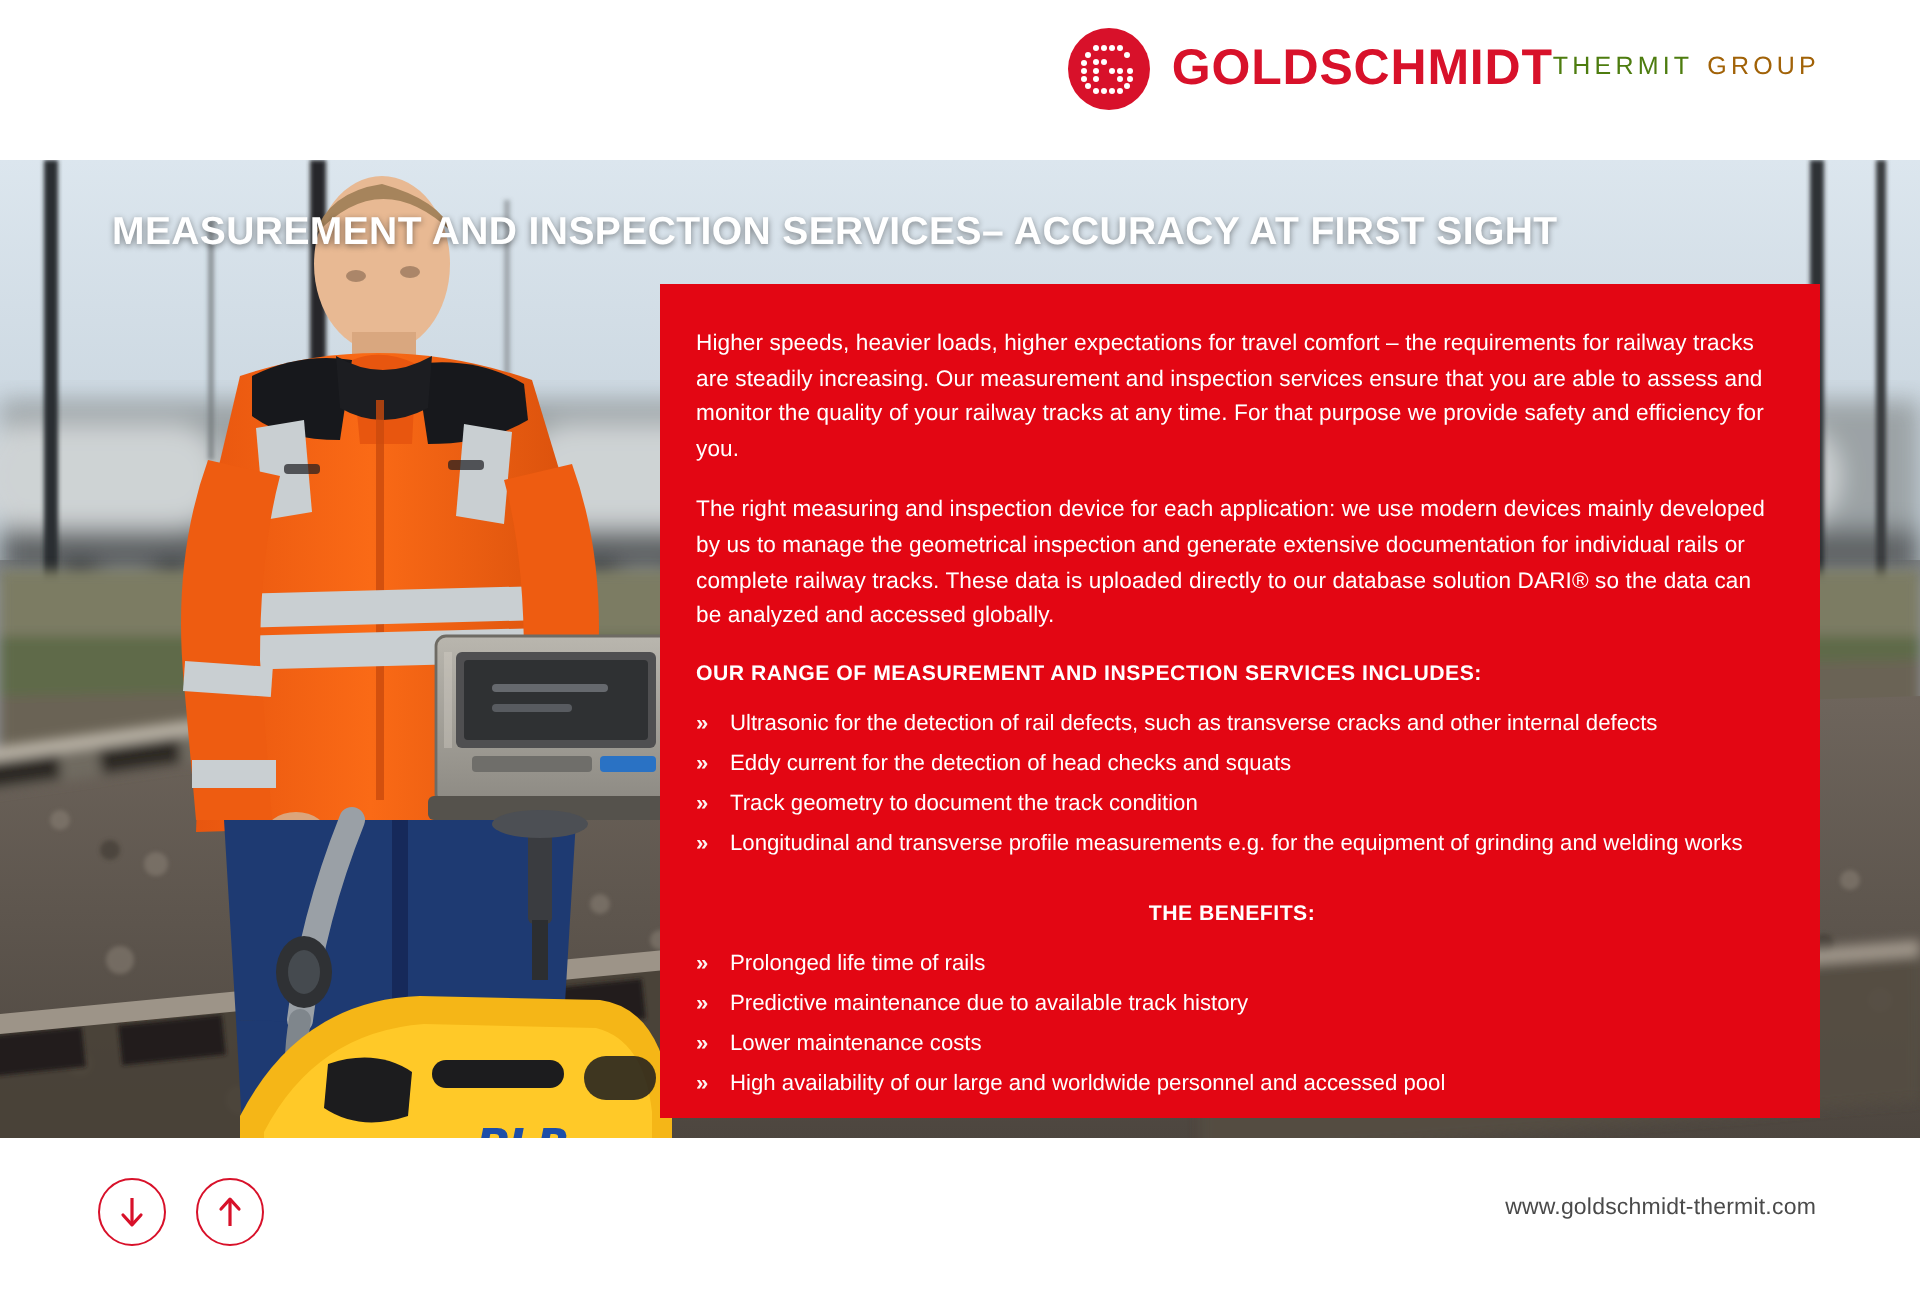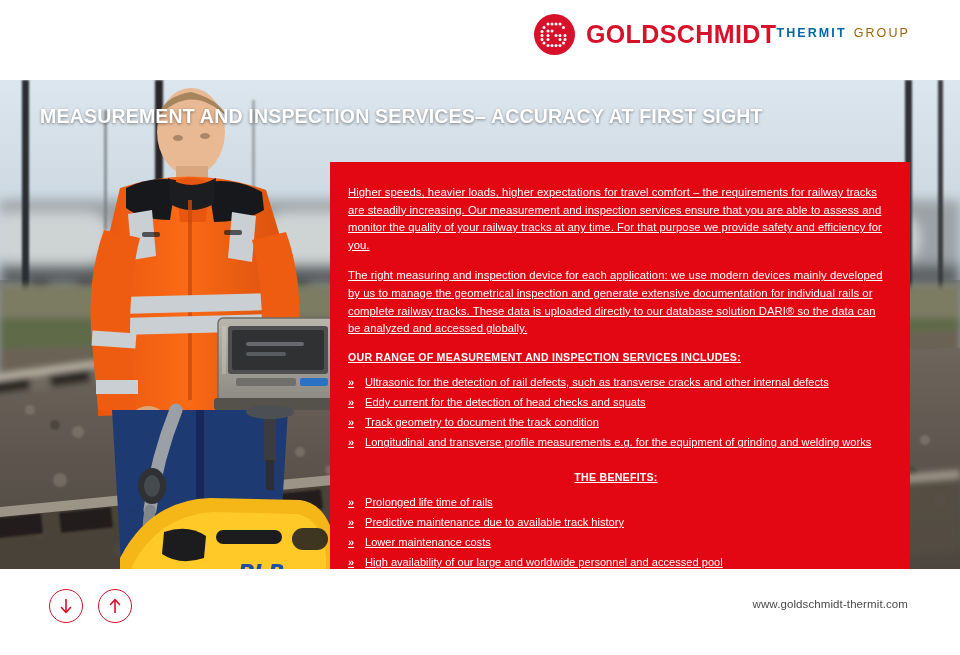--- a/index.html
+++ b/index.html
@@ -29,42 +29,42 @@
   }
   .logo-words { display:flex; line-height:1; }
   .logo-name {
     font-size:25px; font-weight:bold; color:#d8112a;
     letter-spacing:0.4px;
   }
   .logo-sub {
     margin-top:5px; font-size:12.5px; letter-spacing:2.1px;
     display:flex; gap:7px;
   }
-  .logo-sub .s1 { color:#0369a1; font-weight:bold; }
+  .logo-sub .s1 { color:#4d7c0f; font-weight:normal; }
   .logo-sub .s2 { color:#a16207; font-weight:normal; }
 
   
   .hero {
     position:absolute; left:0; top:80px; width:960px; height:489px;
     overflow:hidden; background:#8d9196; z-index:5;
   }
   .hero svg { display:block; width:960px; height:489px; }
 
   .hero-title {
-    position:absolute; left:40px; top:105px; z-index:20;
+    position:absolute; left:56px; top:105px; z-index:20;
     font-size:19.5px; font-weight:bold; color:#ffffff;
     letter-spacing:0.2px; white-space:nowrap;
     text-shadow:0 1px 3px rgba(0,0,0,.45);
   }
 
   
   .panel {
-    position:absolute; left:330px; top:162px; width:580px; height:417px;
+    position:absolute; left:330px; top:142px; width:580px; height:417px;
     background:#e30613; color:#ffffff; z-index:25;
-    padding:22px 26px 2px 18px; overflow:hidden;text-decoration:underline;
+    padding:22px 26px 2px 18px; overflow:hidden;
   }
   .panel p {
     font-size:11.3px; line-height:1.56; margin-bottom:13px;
     letter-spacing:0.05px;
   }
   .panel h3 {
     font-size:10.6px; font-weight:bold; letter-spacing:0.25px;
     margin-top:5px; margin-bottom:11px;
   }
   .panel h3.benefits { margin-top:20px;text-align:center; }

